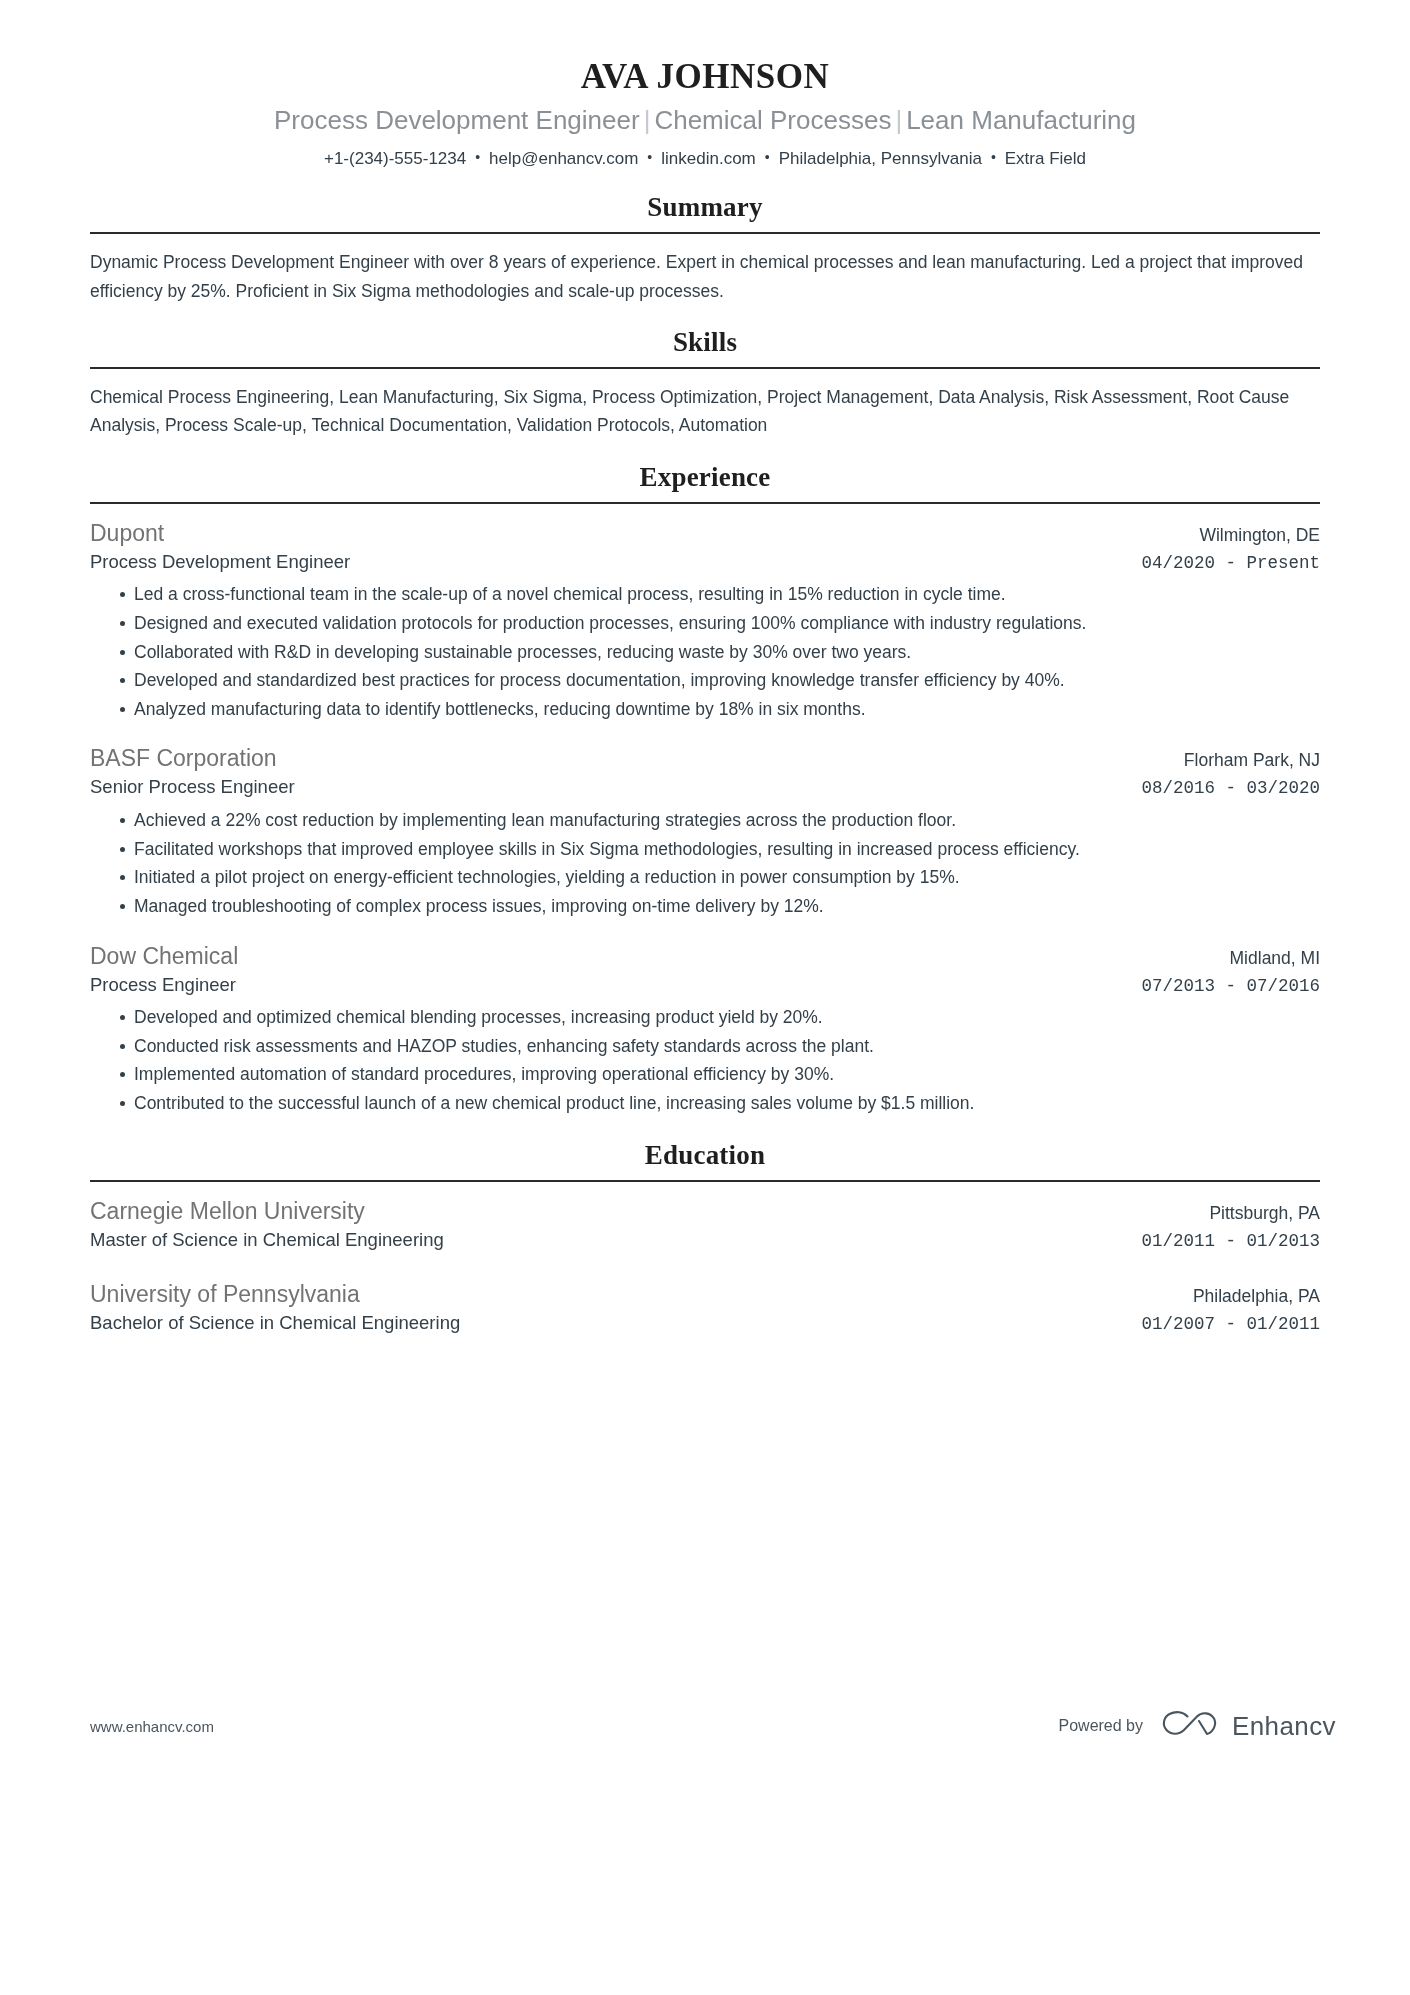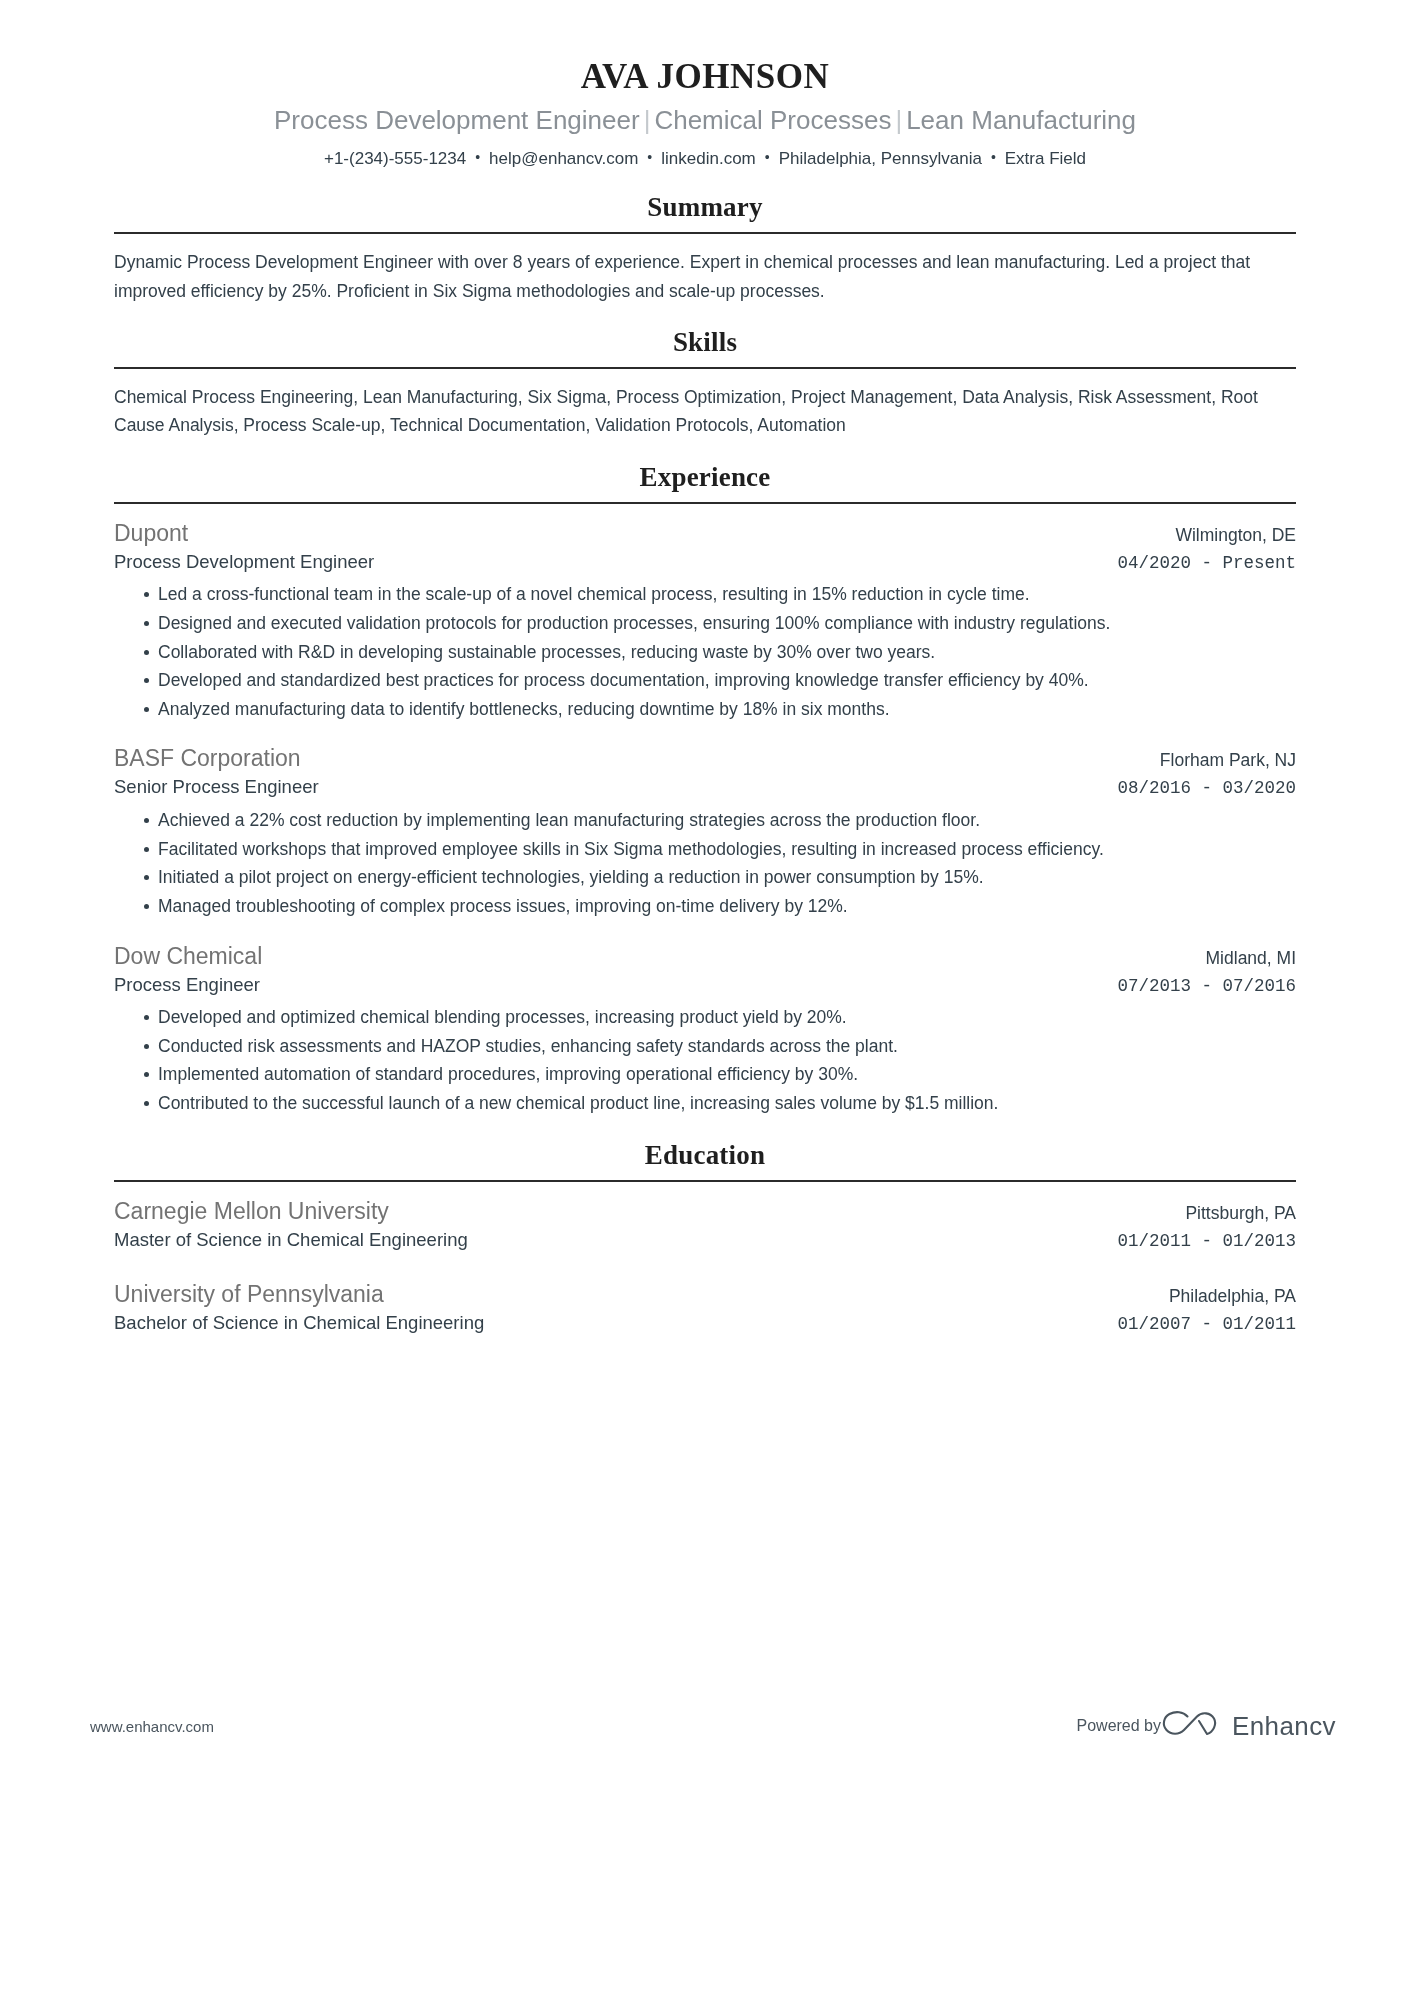--- a/index.html
+++ b/index.html
@@ -12,21 +12,21 @@
     height: 1995px;
     font-family: "Liberation Sans", sans-serif;
     color: #33404a;
     position: relative;
     overflow: hidden;
   }
   .page {
     width: 1410px;
     height: 1803px;
     box-sizing: border-box;
-    padding: 0 114px;
+    padding: 0 90px;
     position: relative;
   }
 
   
   .resume-header {
     text-align: center;
     padding-top: 56px;
   }
   .full-name {
     font-family: "Liberation Serif", serif;
@@ -161,20 +161,21 @@
     justify-content: space-between;
     align-items: center;
   }
   .footer-url {
     font-size: 15px;
     color: #4a555e;
   }
   .footer-right {
     display: flex;
     align-items: center;
+    gap: 18px;
   }
   .powered-by {
     font-size: 16px;
     color: #4a555e;
   }
   .brand-wrap {
     display: flex;
     align-items: center;
     gap: 13px;
   }

